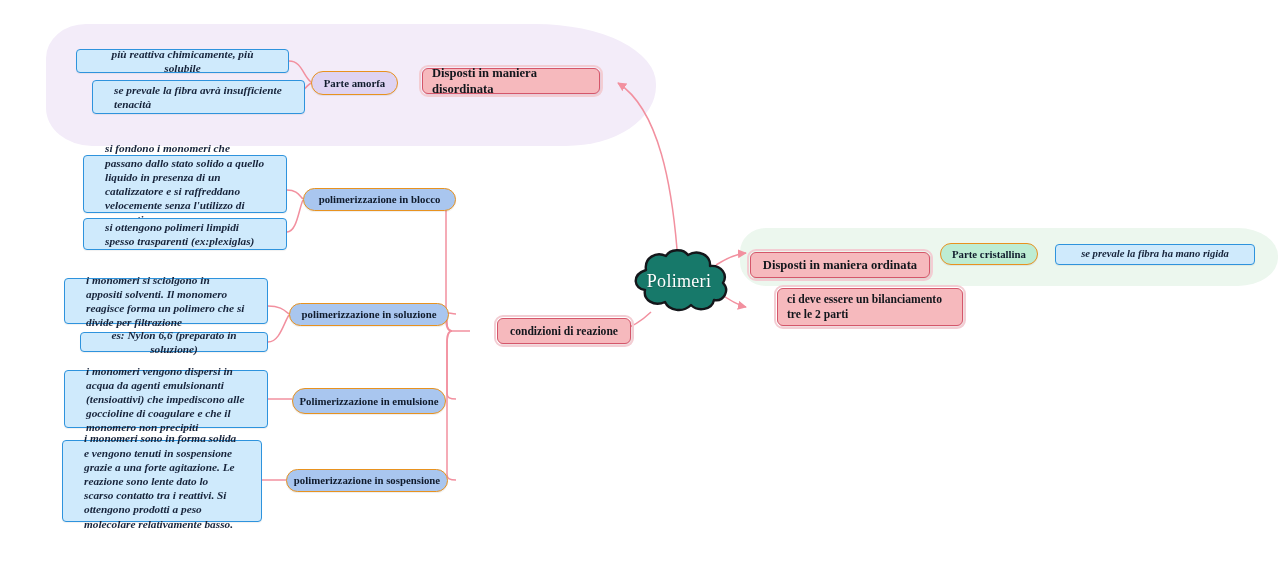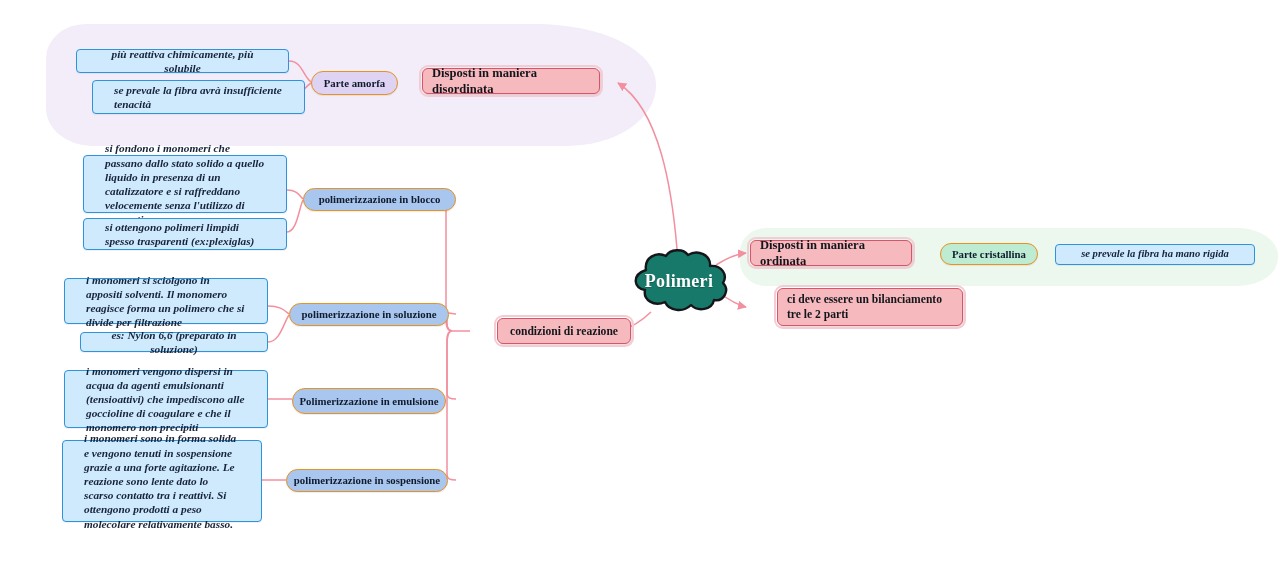--- a/index.html
+++ b/index.html
@@ -89,21 +89,21 @@
   
   .cloud{
     position:absolute;z-index:4;
     left:620px;top:248px;width:118px;height:66px;
   }
   .cloud .cloud-label{
     position:absolute;left:0;top:0;width:118px;height:66px;
     display:flex;align-items:center;justify-content:center;
     color:#ffffff;
     font-size:18px;
-    font-weight:bold;
+    font-weight:normal;
     letter-spacing:.3px;
     text-shadow:0 1px 1px rgba(0,0,0,.25);
     pointer-events:none;
   }
 </style>
 </head>
 <body>
 
 <div id="canvas">
 
@@ -169,21 +169,21 @@
   </div>
 
   <div class="node pill lav" style="left:311px;top:71px;width:87px;height:24px;">
     <span>Parte amorfa</span>
   </div>
 
   <div class="node redbox" style="left:422px;top:68px;width:178px;height:26px;">
     <span>Disposti in maniera disordinata</span>
   </div>
 
-  <div class="node redbox" style="left:750px;top:240px;width:162px;height:26px;">
+  <div class="node redbox" style="left:750px;top:252px;width:180px;height:26px;">
     <span>Disposti in maniera ordinata</span>
   </div>
 
   <div class="node pill mint" style="left:940px;top:243px;width:98px;height:22px;">
     <span>Parte cristallina</span>
   </div>
 
   <div class="node leaf center" style="left:1055px;top:244px;width:200px;height:21px;font-size:10.6px;">
     <span>se prevale la fibra ha mano rigida</span>
   </div>

